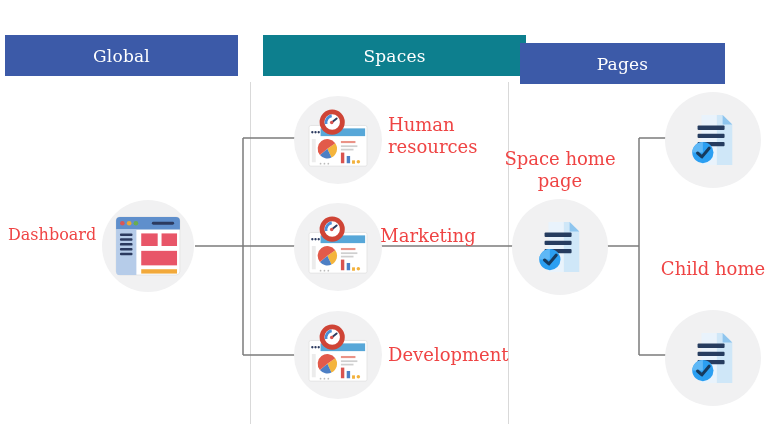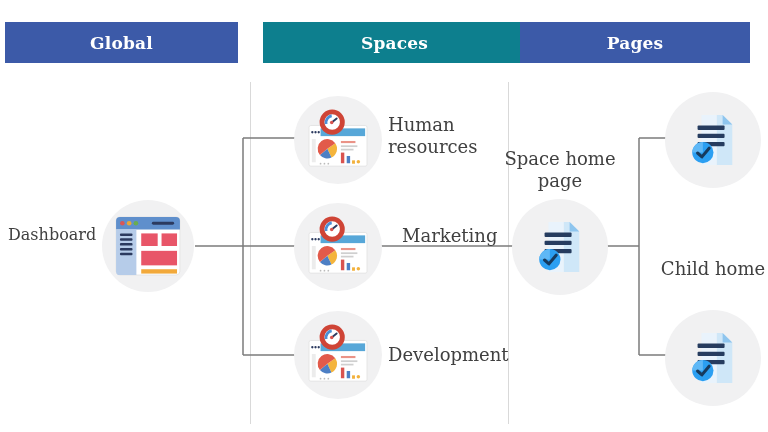--- a/index.html
+++ b/index.html
@@ -1,52 +1,52 @@
 <!DOCTYPE html>
 <html><head>
 <meta charset="utf-8">
 <style>
   html,body { margin:0; padding:0; background:#ffffff; }
   .stage {
     position:relative; width:768px; height:432px; background:#ffffff;
     font-family:"DejaVu Serif", "Liberation Serif", serif; overflow:hidden;
   }
   .hdr {
-    position:absolute; top:22px; height:41px; color:#ffffff;
-    font-weight:bold; font-size:17px; letter-spacing:.2px;
+    position:absolute; top:35px; height:41px; color:#ffffff;
+    font-weight:normal; font-size:17px; letter-spacing:.2px;
     display:flex; align-items:center; justify-content:center;
   }
   .hdr-blue { background:#3c5aa8; }
   .hdr-teal { background:#0d7f8e; }
   #hdr-global { left:5px;   width:233px; }
   #hdr-spaces { left:263px; width:263px; }
-  #hdr-pages  { left:520px; width:230px; }
+  #hdr-pages  { left:520px; width:205px;margin-top:8px; }
 
   .divider { position:absolute; top:82px; height:342px; width:1px; background:#d9d9d9; }
   #divider-1 { left:250px; }
   #divider-2 { left:508px; }
 
   svg.lines { position:absolute; left:0; top:0; z-index:1; }
 
   .circle {
     position:absolute; border-radius:50%; background:#f1f1f2; z-index:2;
     display:flex; align-items:center; justify-content:center;
   }
   #node-dashboard   { left:102px; top:200px; width:92px; height:92px; }
   #node-hr          { left:294px; top:96px;  width:88px; height:88px; }
   #node-marketing   { left:294px; top:203px; width:88px; height:88px; }
   #node-development { left:294px; top:311px; width:88px; height:88px; }
   #node-space-home  { left:512px; top:199px; width:96px; height:96px; }
   #node-child-1     { left:665px; top:92px;  width:96px; height:96px; }
   #node-child-2     { left:665px; top:310px; width:96px; height:96px; }
 
-  .lbl { position:absolute; color:#404040; font-size:18px; line-height:1.24; z-index:3; }
+  .lbl { position:absolute; color:#ef4444; font-size:18px; line-height:1.24; z-index:3; }
   #lbl-dashboard   { left:8px;   top:225px; width:96px;  font-size:16px; }
   #lbl-hr          { left:388px; top:114px; width:100px; }
-  #lbl-marketing   { left:402px; top:225px; width:120px; }
+  #lbl-marketing   { left:368px; top:225px; width:120px;text-align:center; }
   #lbl-development { left:388px; top:344px; width:120px; }
   #lbl-space-home  { left:504px; top:148px; width:112px; text-align:center; }
   #lbl-child-pages { left:658px; top:258px; width:110px; text-align:center; }
 
   .hidden-defs { position:absolute; width:0; height:0; overflow:hidden; }
 </style>
 </head>
 <body>
 
 <svg class="hidden-defs" aria-hidden="true">

